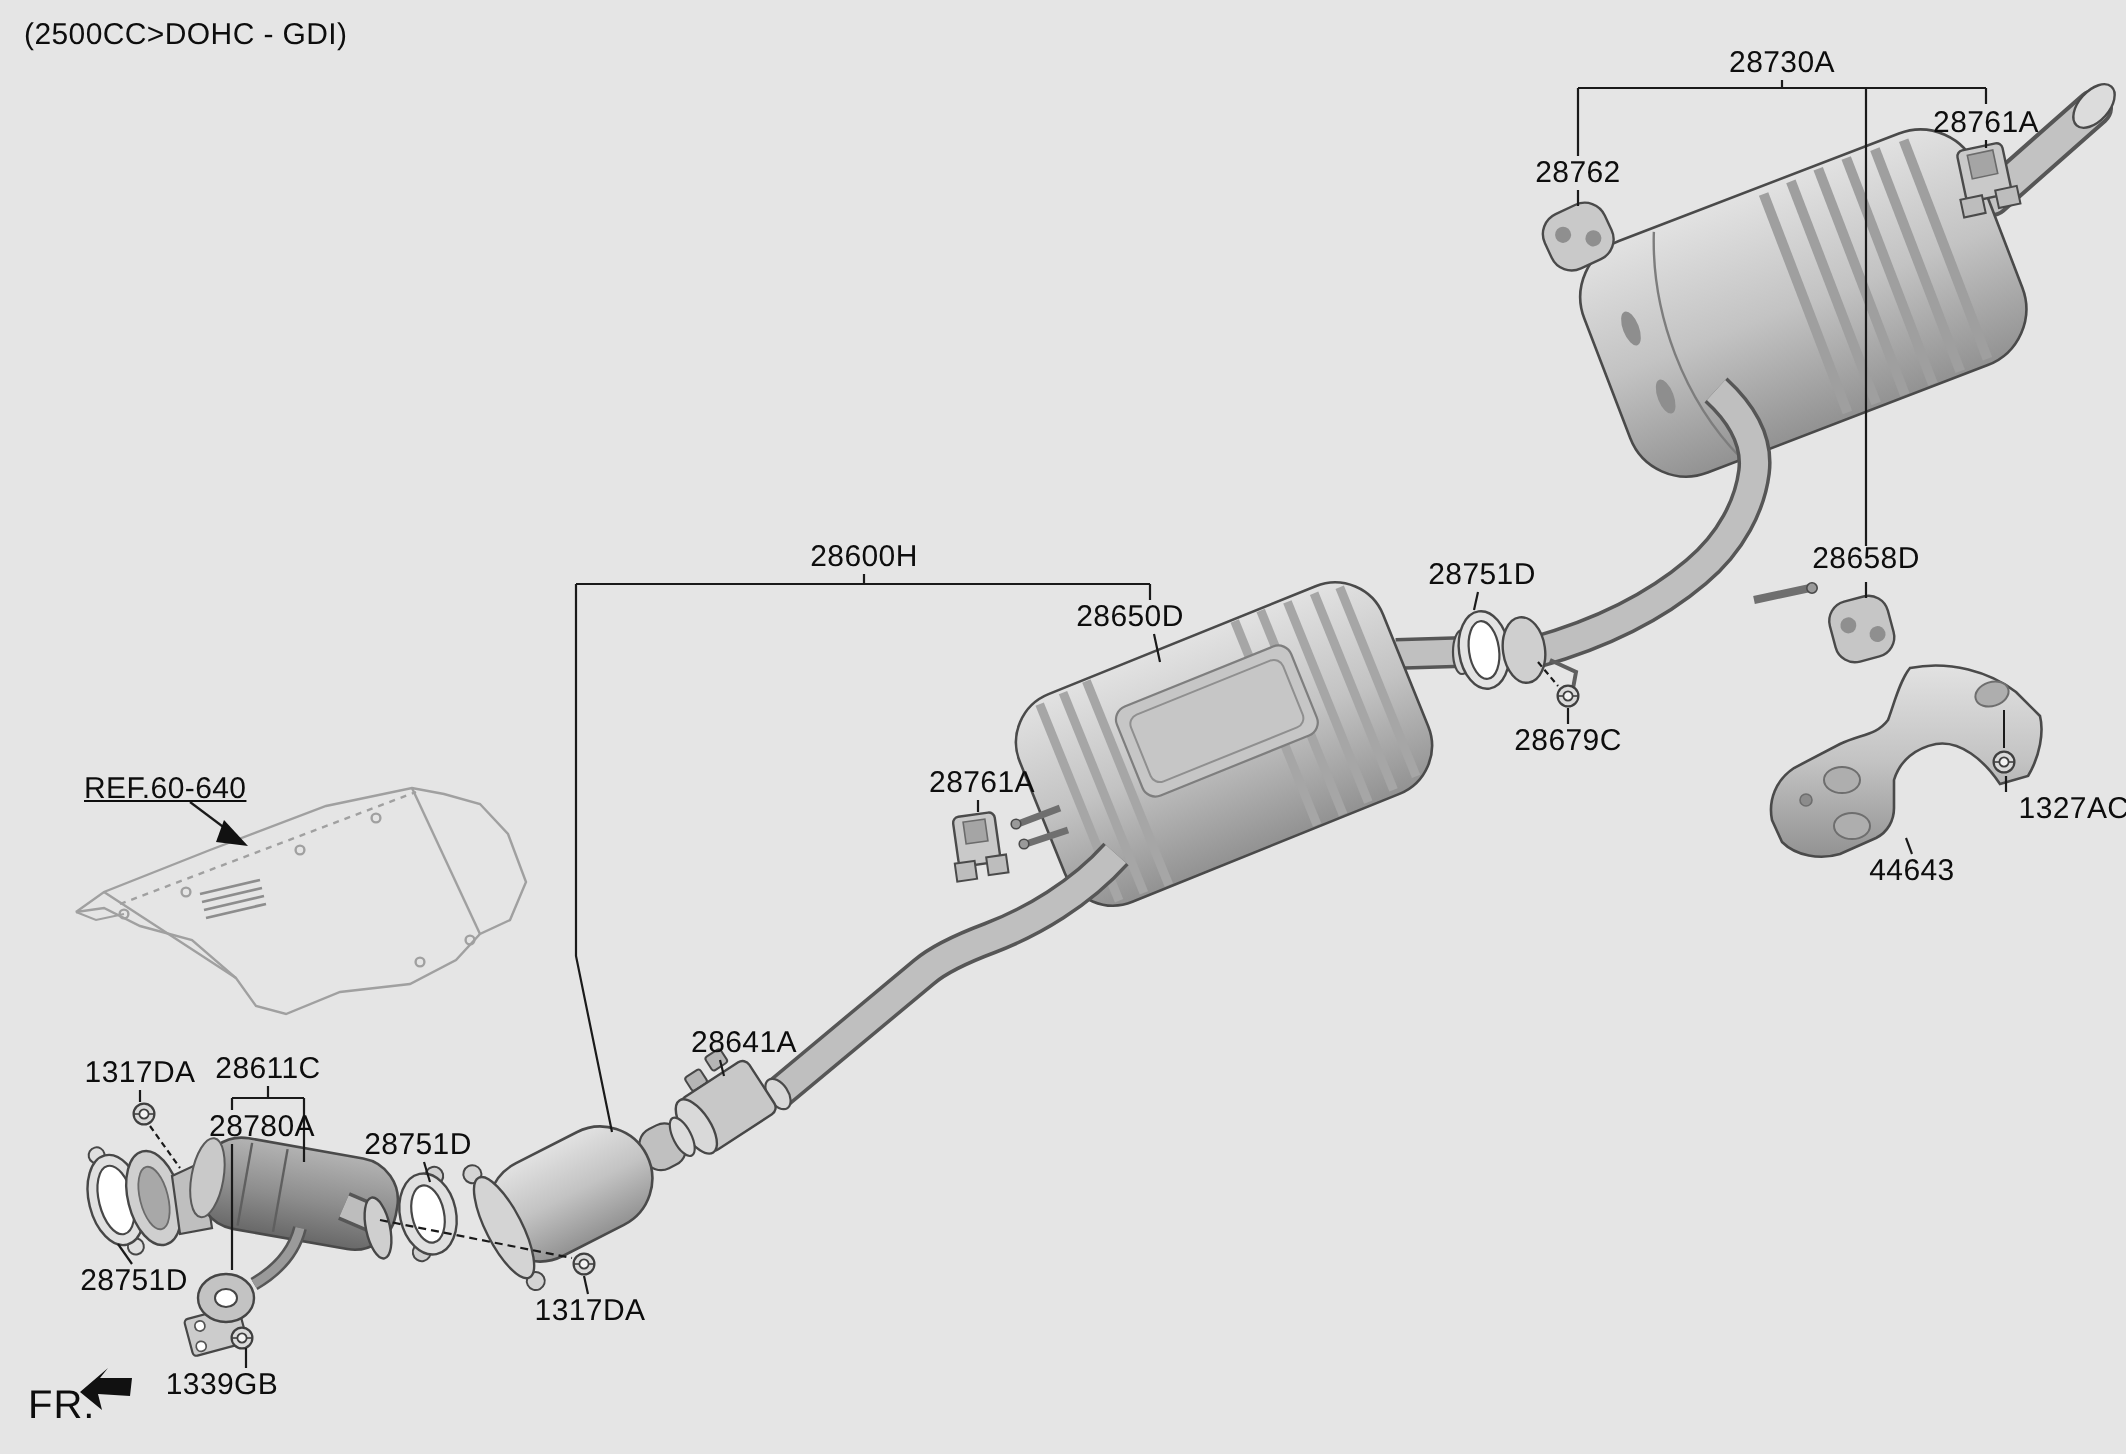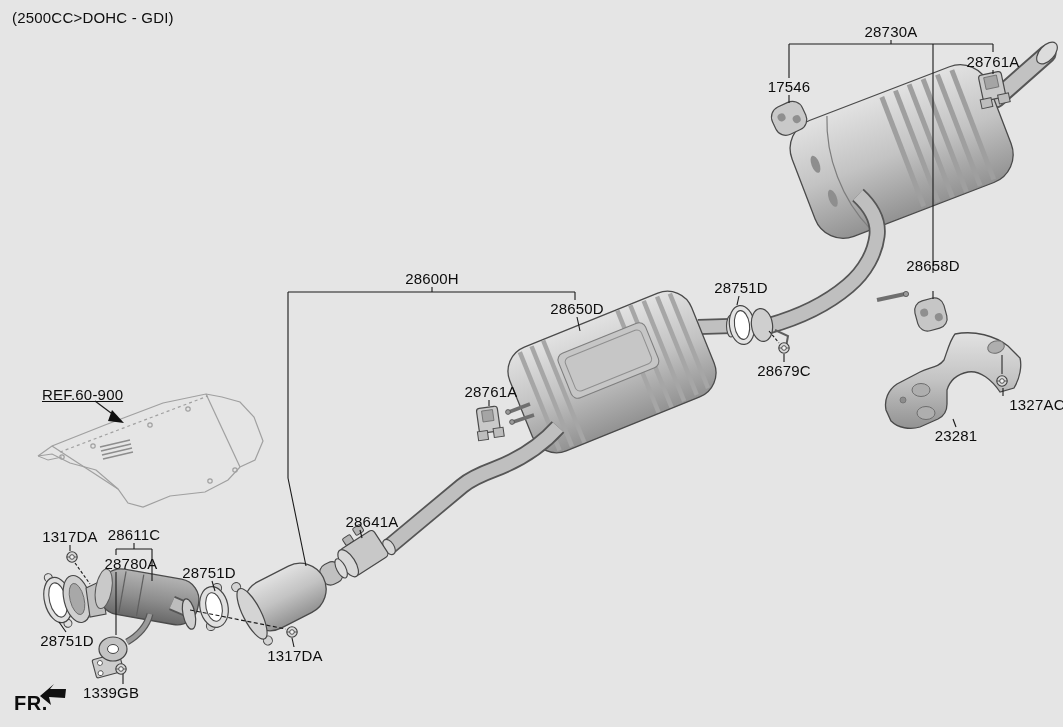--- a/index.html
+++ b/index.html
@@ -3,21 +3,21 @@
 <meta charset="utf-8">
 <style>
   html,body{margin:0;padding:0;background:#fff;}
   .stage{position:relative;width:1063px;height:727px;background:#e5e5e5;overflow:hidden;
          font-family:"Liberation Sans",sans-serif;}
   .stage svg{position:absolute;left:0;top:0;}
   .lbl{position:absolute;font-size:15px;line-height:15px;color:#0d0d0d;white-space:nowrap;
        transform:translateX(-50%);letter-spacing:.2px;}
   .lbl-left{transform:none;}
   .lbl-ref{text-decoration:underline;}
-  .lbl-fr{font-size:20px;font-weight:bold;letter-spacing:.5px;}
+  .lbl-fr{font-size:20px;font-weight:normal;letter-spacing:.5px;}
   .lbl-title{font-size:15px;}
 </style>
 </head>
 <body>
 
 <div class="stage">
 
 <svg width="1063" height="727" viewBox="0 0 1063 727">
   <defs>
     <linearGradient id="gMuf" x1="0" y1="0" x2="0" y2="1">
@@ -239,29 +239,29 @@
     <path d="M123,684 V674"></path>
     <path d="M95,401 L115,416"></path>
   </g>
   <polygon points="112,410 124,423 108,421" fill="#111"></polygon>
   <polygon points="66,689 50,689 54,684 40,696 51,705 49,697 65,698" fill="#111"></polygon>
 </svg>
 
 <div class="lbl lbl-left lbl-title" style="left:12px;top:10px">(2500CC&gt;DOHC - GDI)</div>
 <div class="lbl" style="left:891px;top:24px">28730A</div>
 <div class="lbl" style="left:993px;top:54px">28761A</div>
-<div class="lbl" style="left:789px;top:79px">17546</div>
-<div class="lbl" style="left:933px;top:258px">28658D</div>
+<div class="lbl" style="left:789px;top:79px">28762</div>
+<div class="lbl" style="left:933px;top:272px">28658D</div>
 <div class="lbl" style="left:432px;top:271px">28600H</div>
-<div class="lbl" style="left:577px;top:301px">28650D</div>
+<div class="lbl" style="left:565px;top:301px">28650D</div>
 <div class="lbl" style="left:741px;top:280px">28751D</div>
 <div class="lbl" style="left:784px;top:363px">28679C</div>
 <div class="lbl" style="left:1037px;top:397px">1327AC</div>
-<div class="lbl" style="left:956px;top:428px">23281</div>
-<div class="lbl lbl-left lbl-ref" style="left:42px;top:387px">REF.60-900</div>
+<div class="lbl" style="left:956px;top:428px">44643</div>
+<div class="lbl lbl-left lbl-ref" style="left:42px;top:387px">REF.60-640</div>
 <div class="lbl" style="left:491px;top:384px">28761A</div>
 <div class="lbl" style="left:372px;top:514px">28641A</div>
 <div class="lbl" style="left:70px;top:529px">1317DA</div>
 <div class="lbl" style="left:134px;top:527px">28611C</div>
 <div class="lbl" style="left:131px;top:556px">28780A</div>
 <div class="lbl" style="left:67px;top:633px">28751D</div>
 <div class="lbl" style="left:209px;top:565px">28751D</div>
 <div class="lbl" style="left:295px;top:648px">1317DA</div>
 <div class="lbl" style="left:111px;top:685px">1339GB</div>
 <div class="lbl lbl-left lbl-fr" style="left:14px;top:696px">FR.</div>

